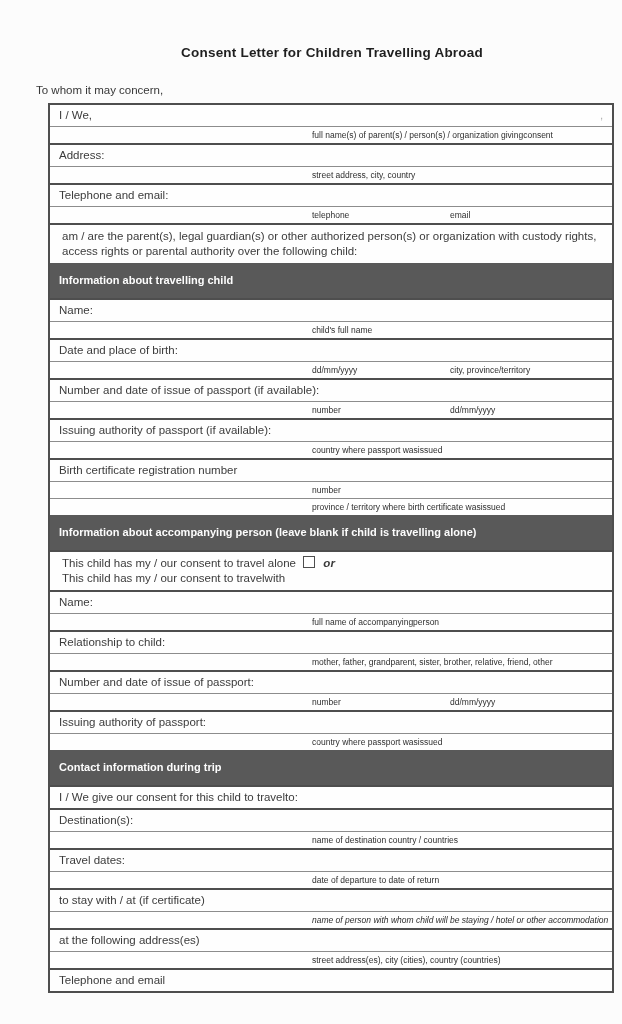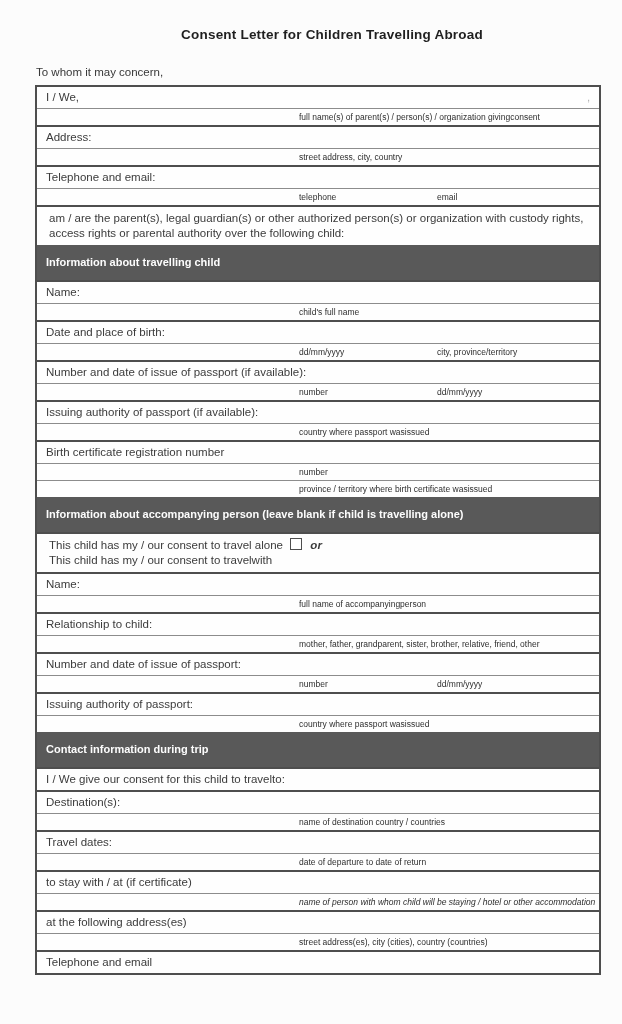--- a/index.html
+++ b/index.html
@@ -2,27 +2,27 @@
 <html><head>
 <meta charset="utf-8">
 <style>
   html,body{margin:0;padding:0;}
   body{
     width:622px;height:1024px;background:#fcfcfc;
     font-family:"Liberation Sans", sans-serif;color:#3b3b3b;
     position:relative;overflow:hidden;
   }
   .page-title{
-    text-align:center;padding-top:27px;font-size:13.5px;font-weight:bold;color:#1f1f1f;
+    text-align:center;padding-top:45px;font-size:13.5px;font-weight:bold;color:#1f1f1f;
     letter-spacing:0.2px;
     margin-left:42px;
   }
   .salutation{margin:24px 0 7px 36px;font-size:11.5px;color:#383838;}
   .form-table{
-    margin-left:35px;width:566px;border:2px solid #4e4e4e;background:#fefefe;
+    margin-left:48px;width:566px;border:2px solid #4e4e4e;background:#fefefe;
     box-sizing:border-box;
   }
   .row-label{
     padding:3px 9px;font-size:11.5px;line-height:15px;color:#3b3b3b;
     border-top:2px solid #4e4e4e;
   }
   .row-label.first{border-top:none;}
   .row-label.multi{padding:4px 12px;}
   .row-hint{
     position:relative;height:16px;border-top:1px solid #8c8c8c;

